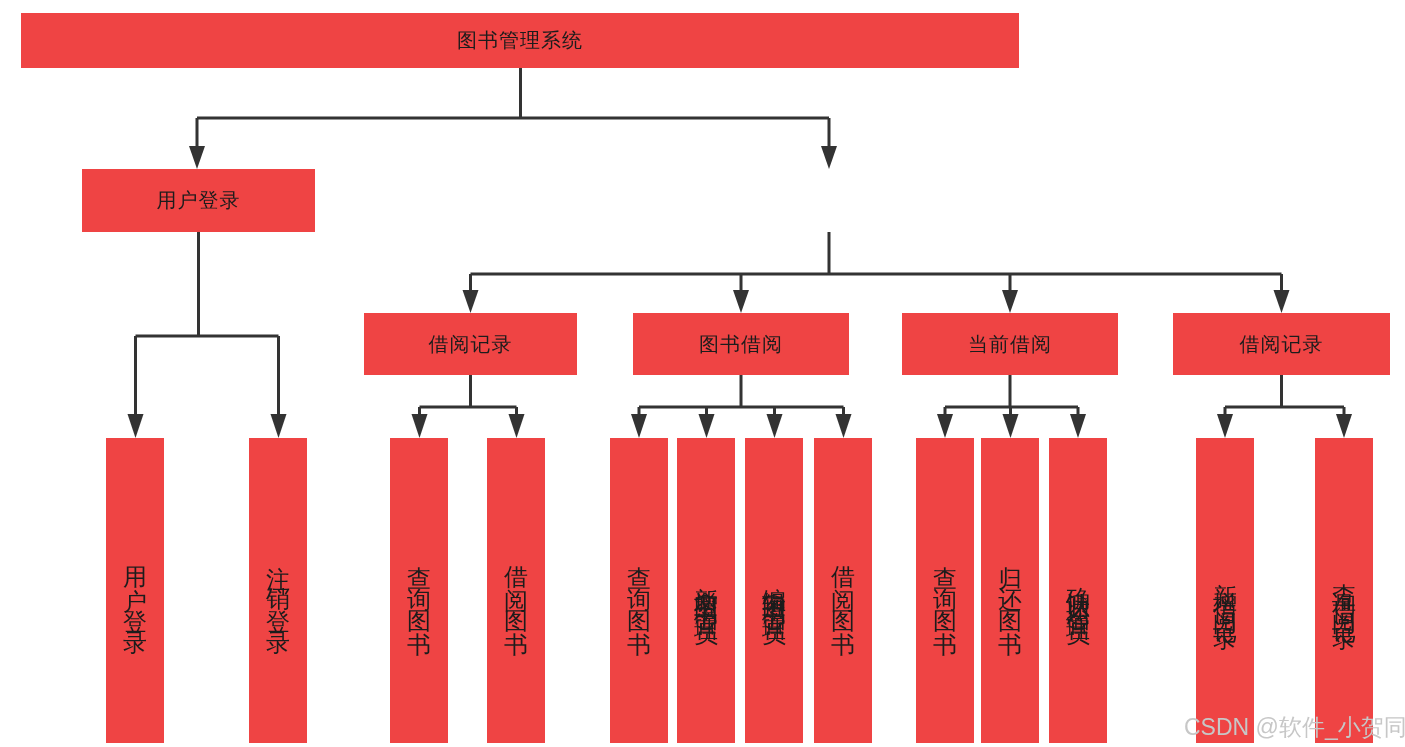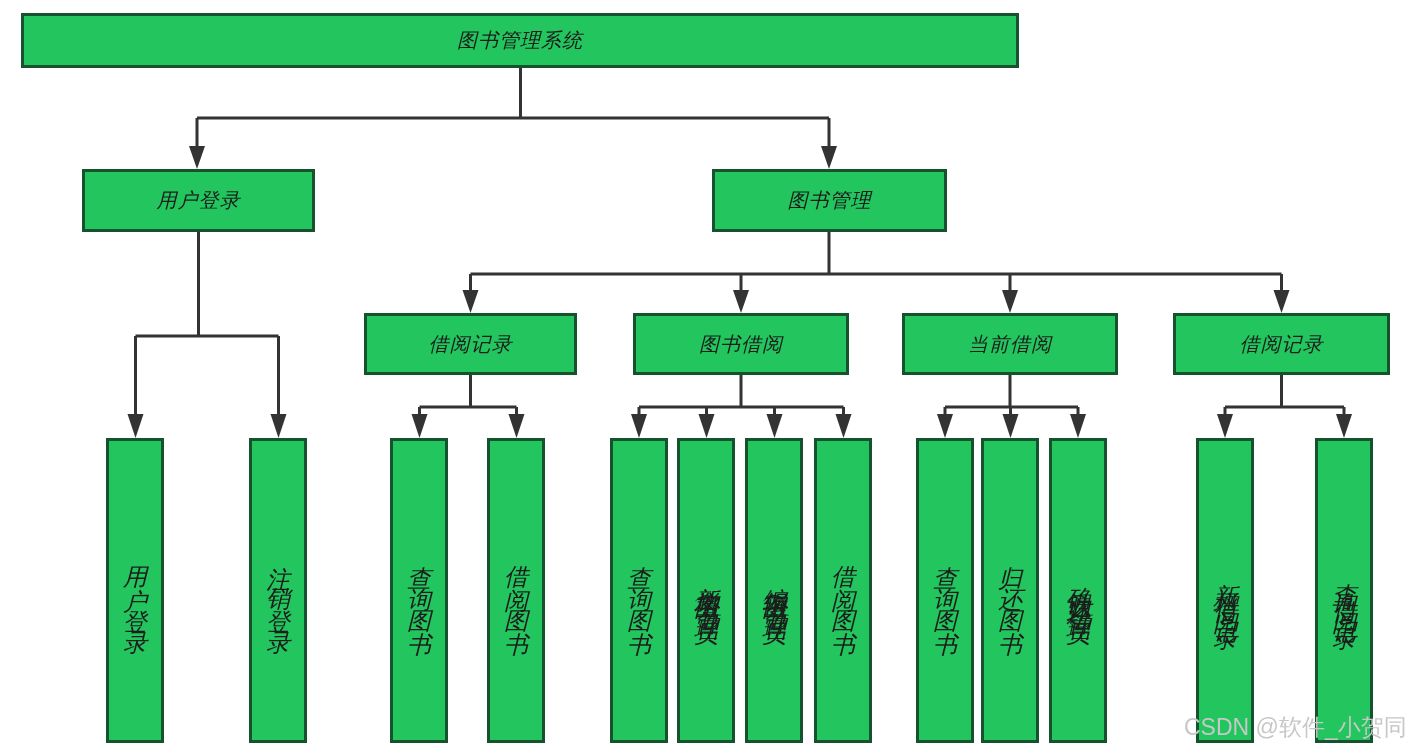--- a/index.html
+++ b/index.html
@@ -16,27 +16,26 @@
   }
   #connectors {
     position: absolute;
     left: 0; top: 0;
     width: 1405px; height: 747px;
     z-index: 1;
   }
   .node {
     position: absolute;
     box-sizing: border-box;
-    background: #22c55e;
-    border: 3px solid #14532d;
+    background: #ef4444;
+    border: 3px solid #ef4444;
     display: flex;
     align-items: center;
     justify-content: center;
     z-index: 2;
-    font-style: italic;
   }
   .node .hlabel {
     font-size: 20px;
     color: #1c1c1c;
     letter-spacing: 1px;
     white-space: nowrap;
   }
   .leaf .vlabel {
     writing-mode: vertical-rl;
     text-orientation: mixed;
@@ -136,23 +135,20 @@
     </g>
   </svg>
 
   <div class="node" id="n-root">
     <span class="hlabel">图书管理系统</span>
   </div>
 
   <div class="node" id="n-user-login">
     <span class="hlabel">用户登录</span>
   </div>
-  <div class="node" id="n-book-mgmt">
-    <span class="hlabel">图书管理</span>
-  </div>
 
   <div class="node" id="n-new-book">
     <span class="hlabel">借阅记录</span>
   </div>
   <div class="node" id="n-current-borrow">
     <span class="hlabel">当前借阅</span>
   </div>
   <div class="node" id="n-book-borrow">
     <span class="hlabel">图书借阅</span>
   </div>

